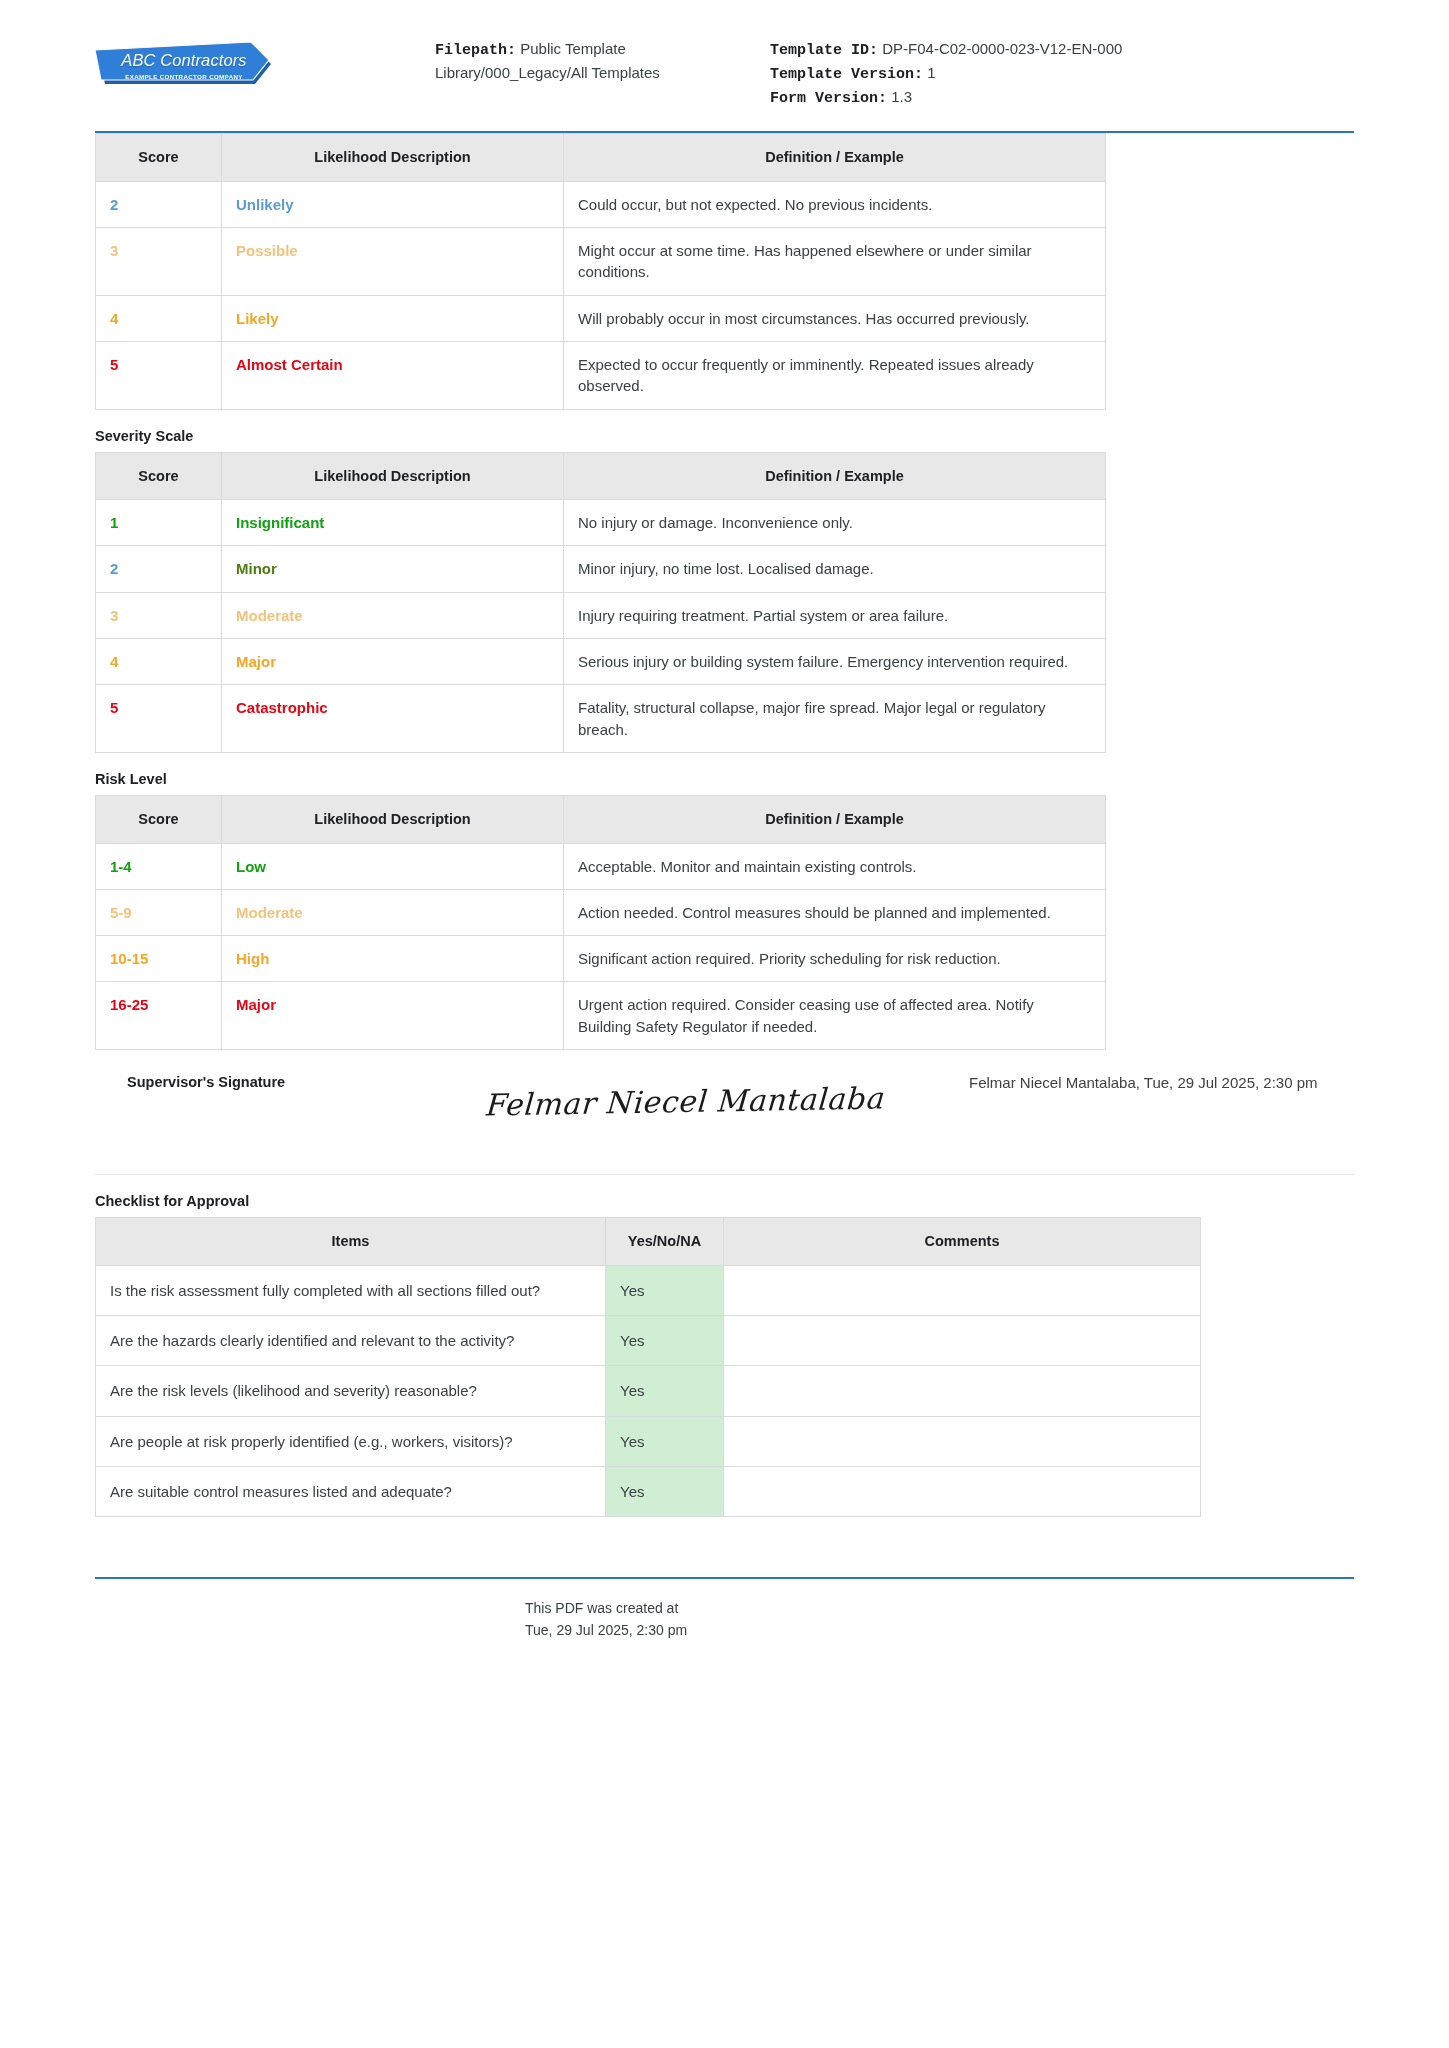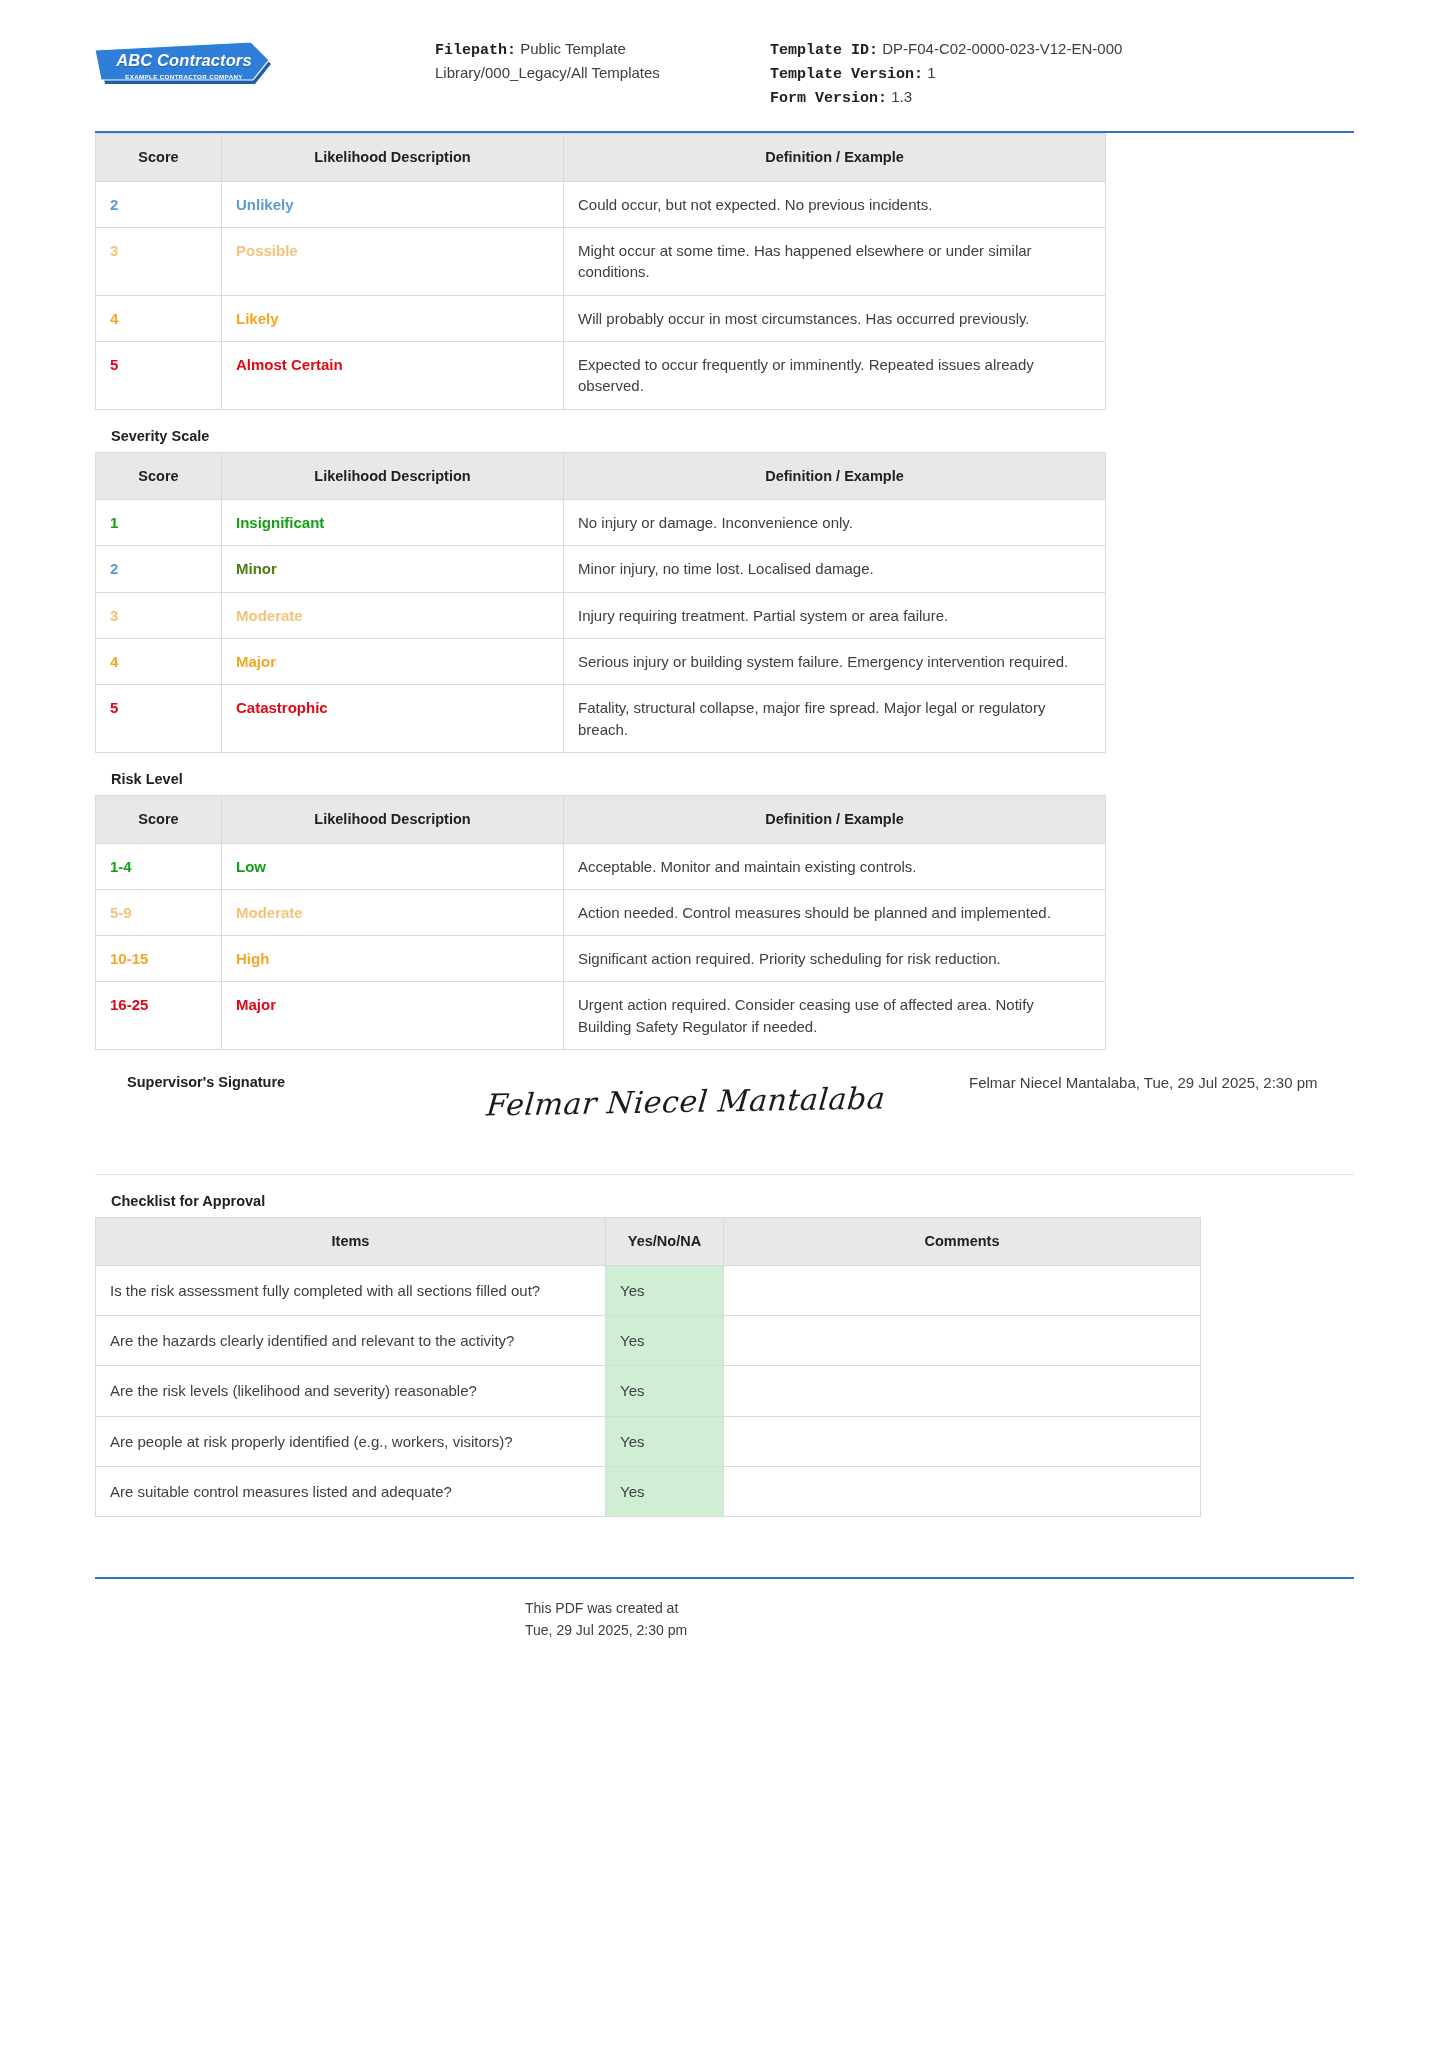--- a/index.html
+++ b/index.html
@@ -43,21 +43,21 @@
     width: 178px; height: 52px;
     display: flex;
     flex-direction: column;
     align-items: center;
     justify-content: center;
     pointer-events: none;
   }
   .logo-name {
     color: #ffffff;
     font-size: 16.5px;
-    font-weight: bold;
+    font-weight: normal;
     font-style: italic;
     letter-spacing: 0.1px;
     line-height: 1;
     text-shadow: 0 1px 1px rgba(0,0,0,.25);
   }
   .logo-sub {
     color: #ffffff;
     font-size: 6.2px;
     font-weight: bold;
     letter-spacing: 0.35px;
@@ -79,21 +79,21 @@
     border-top: 2px solid #2a74c4;
   }
 
   
   .content { padding: 0 95px; }
 
   .section-title {
     font-size: 14.5px;
     font-weight: bold;
     color: #202124;
-    margin: 18px 0 8px 16px;
+    margin: 18px 0 8px 0;
   }
 
   table.grid {
     border-collapse: collapse;
     table-layout: fixed;
     border: 1px solid #d7d7d7;
     margin: 0 0 4px 0;
   }
   table.scale { width: 1010px; }
   table.grid th, table.grid td {

